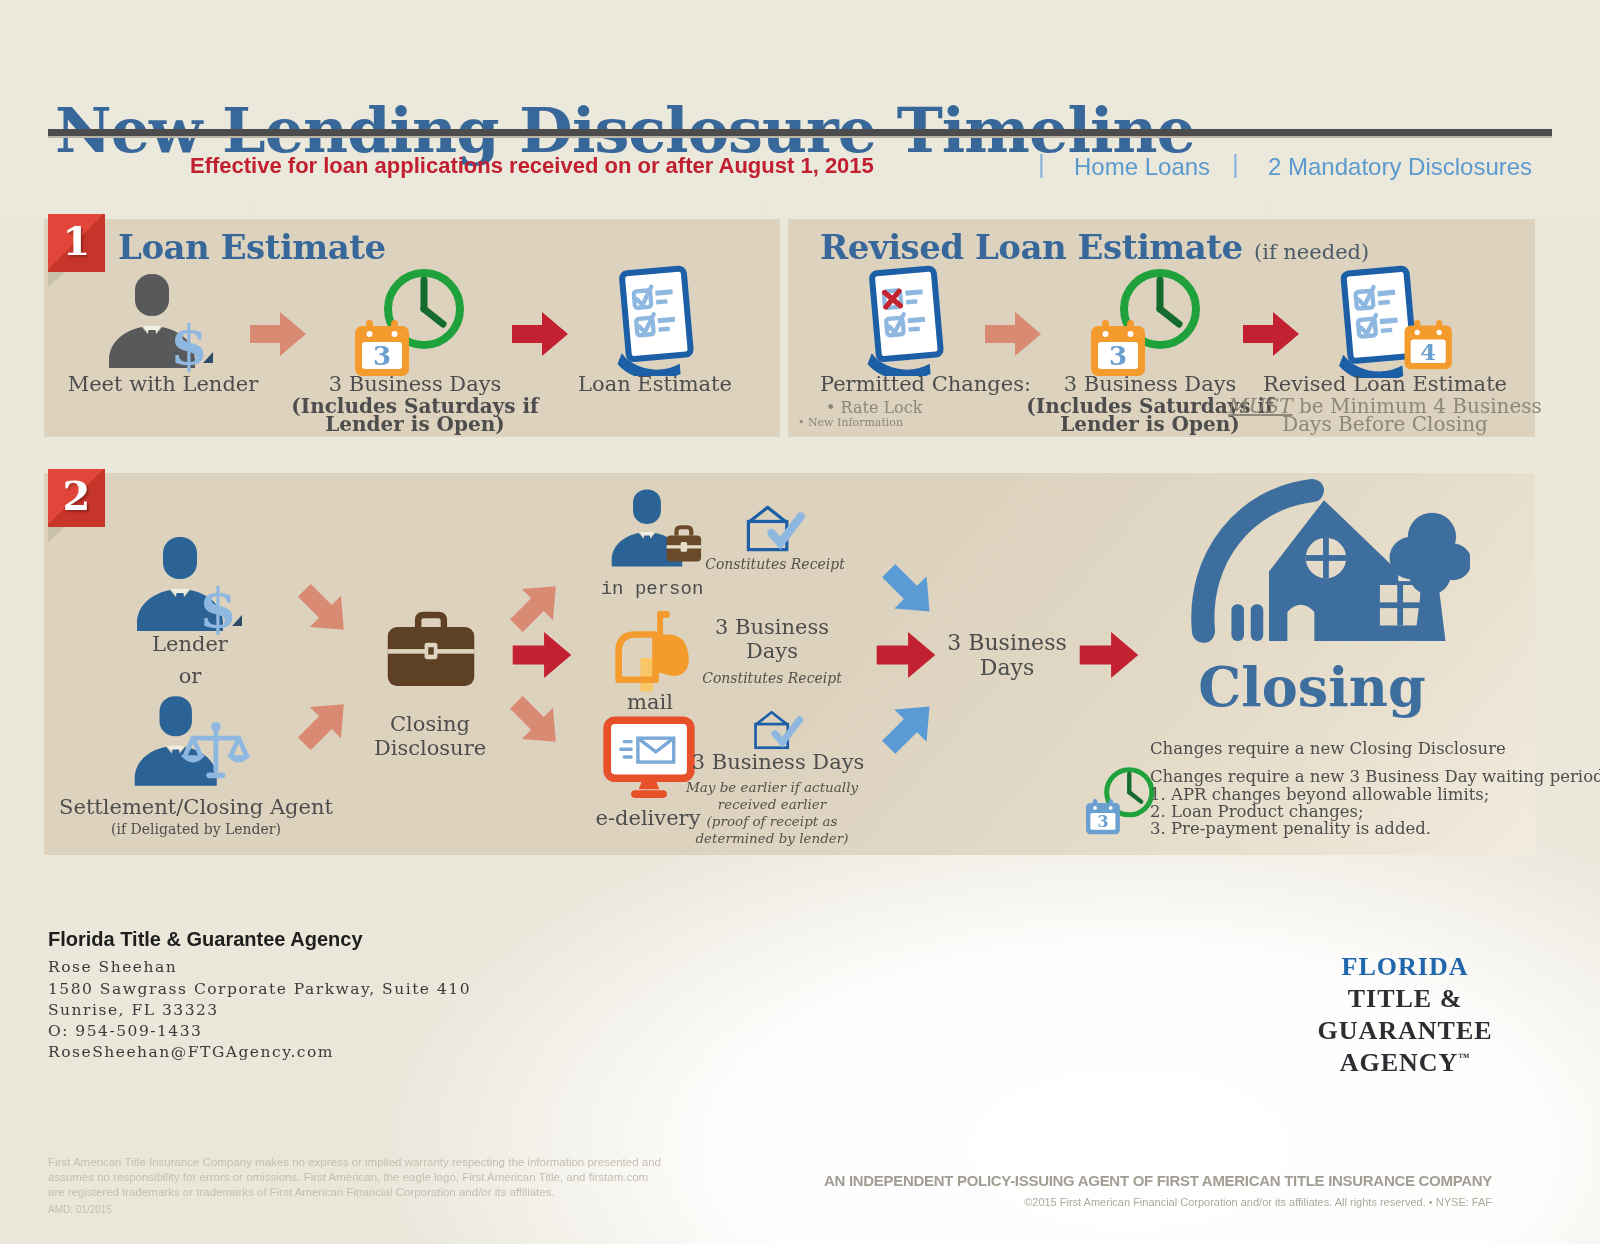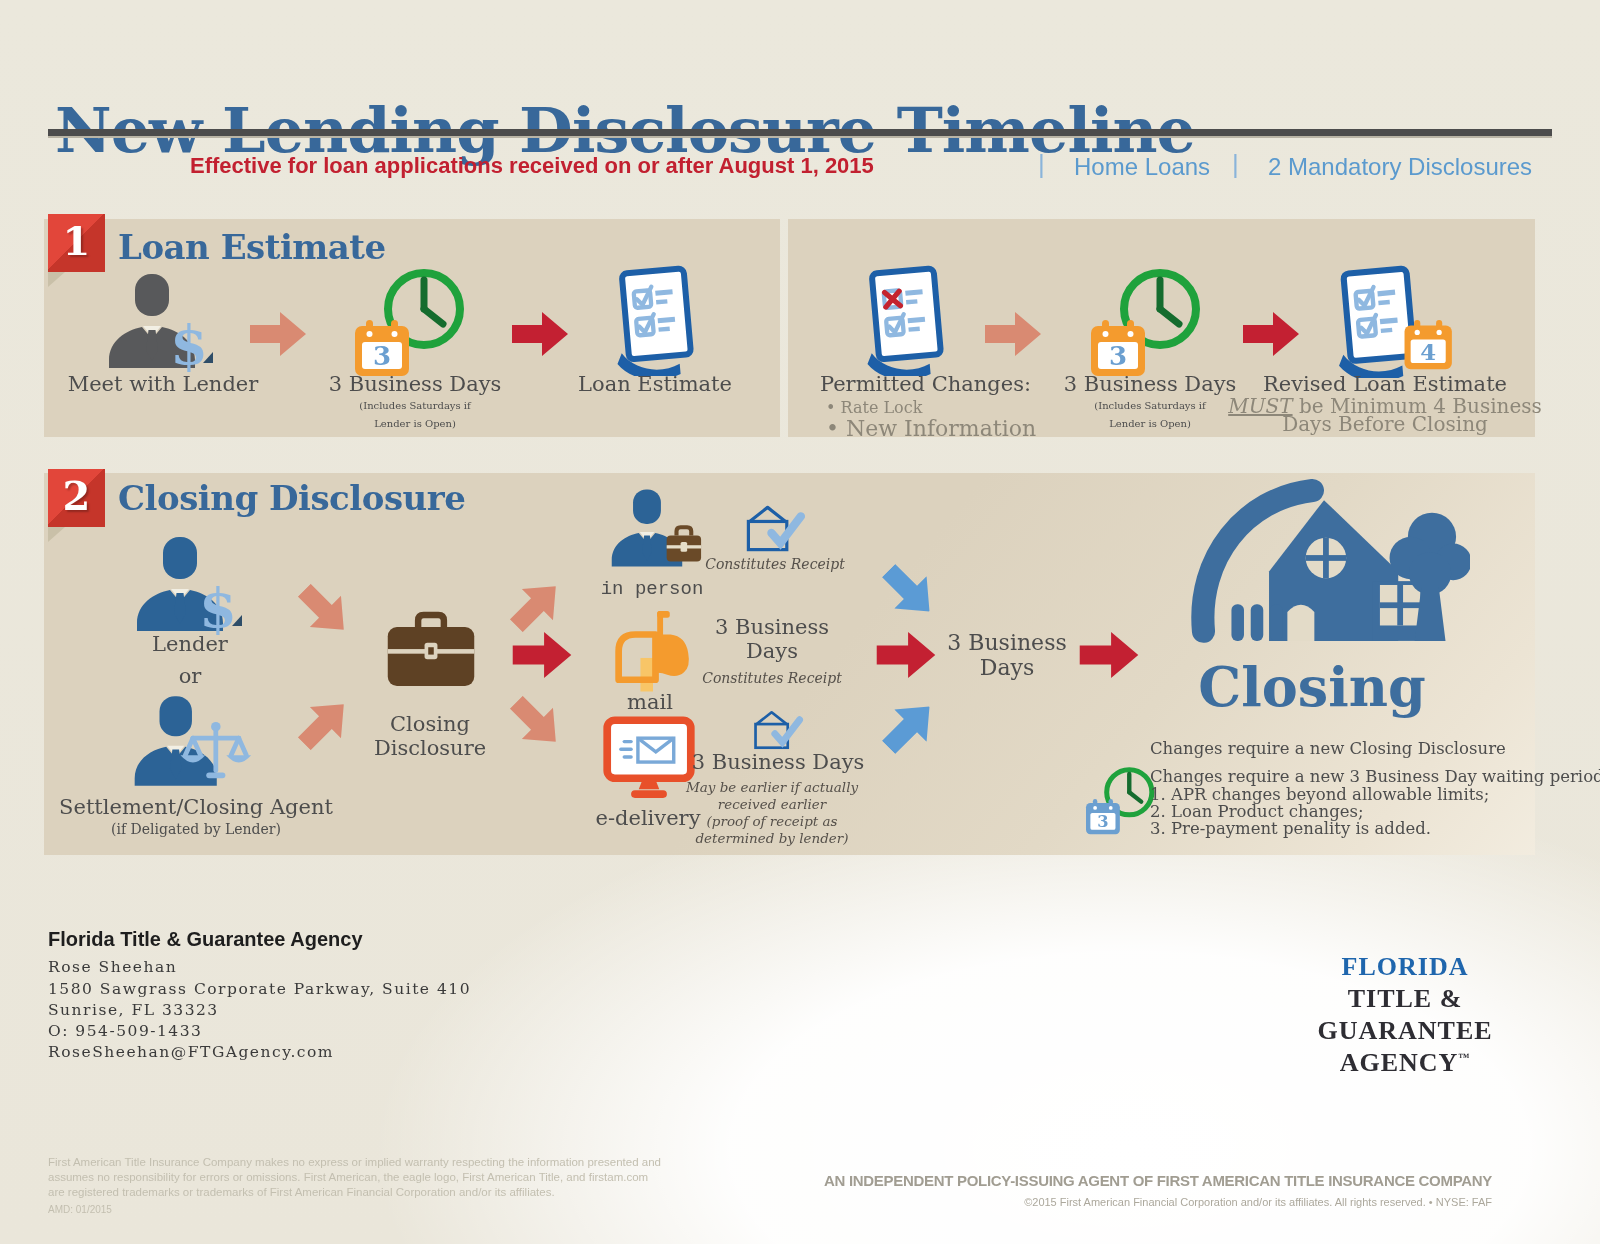--- a/index.html
+++ b/index.html
@@ -16,21 +16,21 @@
   .sub-blue{position:absolute;font:400 24px "Liberation Sans",sans-serif;color:#5b9ace;white-space:nowrap;}
   .sub-sep{position:absolute;font:300 26px "Liberation Sans",sans-serif;color:#8ab4da;}
   .badge{position:absolute;width:57px;height:58px;background:linear-gradient(135deg,#e2463a 0%,#e2463a 48%,#c5352a 48%);z-index:3;}
   .badge span{position:absolute;left:0;right:0;top:3px;text-align:center;font:700 40px "DejaVu Serif",serif;color:#fff;text-shadow:2px 2px 2px rgba(0,0,0,.25);}
   .badge::after{content:"";position:absolute;top:100%;left:0;width:0;height:0;border-style:solid;border-width:15px 17px 0 0;border-color:#c9c0a8 transparent transparent transparent;}
   .h-sec{position:absolute;font:700 34px "DejaVu Serif",serif;color:#38689a;letter-spacing:-.5px;white-space:nowrap;z-index:3;}
   .h-suffix{font:400 21px "DejaVu Serif",serif;color:#4a5a68;letter-spacing:0;}
   .clabel{position:absolute;transform:translateX(-50%);text-align:center;white-space:nowrap;color:#4d4d4d;z-index:3;}
   .llabel{position:absolute;color:#4d4d4d;white-space:nowrap;z-index:3;}
   .t22{font-size:22px;} .t21{font-size:21px;} .t19{font-size:19px;font-family:Liberation Mono, monospace;}
-  .small-note{font-size:10px;line-height:18px;}
+  .small-note{font-size:20px;line-height:18px;font-weight:bold;}
   .tiny{font-size:14px;}
   .gray{color:#8d8779;text-align:center;}
   .ital{font-style:italic;}
   .icon{position:absolute;z-index:2;}
   .arrow{position:absolute;z-index:2;}
   .c-salmon{color:#d98a72;} .c-red{color:#c32032;} .c-blue{color:#5b9bd5;}
   .rot45{transform:rotate(45deg);} .rotm45{transform:rotate(-45deg);}
   .cal-num{text-anchor:middle;font:700 26px "DejaVu Serif",serif;fill:#6b9fd0;}
   .dollar{font:700 54px "DejaVu Serif",serif;fill:#8fb8e0;text-anchor:middle;}
   .chk{stroke:#8fb8e0;stroke-width:5;fill:none;stroke-linecap:round;stroke-linejoin:round;}
@@ -141,31 +141,32 @@
 
   <svg class="icon" style="left:608px;top:264px" width="96" height="112" viewBox="0 0 110 130">
     <use href="#doc" width="110" height="130"></use>
     <g transform="rotate(-5 55 65)">
         <polyline class="chk" points="35,39 41,46 53,26"></polyline>
       </g>
   </svg>
   <div class="clabel t21" style="left:655px;top:372px">Loan Estimate</div>
 
   <div class="panel" id="panelR" style="left:788px;top:219px;width:747px;height:218px"></div>
+  <div class="h-sec" style="left:820px;top:227px"><span>Revised Loan Estimate</span> <span class="h-suffix">(if needed)</span></div>
 
   <svg class="icon" style="left:858px;top:264px" width="96" height="112" viewBox="0 0 110 130">
     <use href="#doc" width="110" height="130"></use>
     <g transform="rotate(-5 55 65)" stroke="#c4232e" stroke-width="6" stroke-linecap="round">
       <line x1="33" y1="31" x2="50" y2="48"></line>
         <line x1="50" y1="31" x2="33" y2="48"></line>
     </g>
   </svg>
   <div class="llabel t21" style="left:820px;top:372px">Permitted Changes:</div>
   <div class="llabel gray" style="left:826px;top:398px;font-size:16px">• Rate Lock</div>
-  <div class="llabel gray" style="left:826px;top:416px;font-size:22px">• New Information</div>
+  <div class="llabel gray" style="left:798px;top:416px;font-size:11px">• New Information</div>
 
   <svg class="arrow c-salmon" style="left:985px;top:312px" width="56" height="44">
       <use href="#fat-arrow" width="56" height="44"></use>
     </svg>
 
   <svg class="icon" style="left:1088px;top:264px" width="124" height="118" viewBox="0 0 124 118">
     <use href="#clock-face" x="22" y="0" width="100" height="100"></use>
     <g style="color:#f49b2e" transform="translate(0,54)">
       <use href="#cal" width="60" height="62"></use>
       <text class="cal-num" x="30" y="47">3</text>
@@ -194,21 +195,20 @@
   <div class="clabel t21" style="left:1385px;top:372px">Revised Loan Estimate</div>
   <div class="clabel gray" style="left:1385px;top:397px;font-size:20px;line-height:18px">
     <div><span class="ital" style="text-decoration:underline">MUST</span><span> be Minimum 4 Business</span></div>
     <div>Days Before Closing</div>
   </div>
 
   <div class="panel" id="panel2" style="left:44px;top:473px;width:1491px;height:382px"></div>
   <div class="badge" style="left:48px;top:469px">
       <span>2</span>
     </div>
-  <div class="h-sec" style="left:118px;top:478px">Closing Disclosure</div>
 
   <svg class="icon" style="left:130px;top:533px" width="120" height="102" viewBox="0 0 120 102">
     <g style="color:#2c6396">
         <use href="#person" width="100" height="100"></use>
       </g>
     <text x="88" y="94" class="dollar">$</text>
     <polygon points="102,93 112,93 112,82" fill="#2e4d68"></polygon>
   </svg>
   <div class="clabel t21" style="left:190px;top:632px">Lender</div>
   <div class="clabel t21" style="left:190px;top:664px">or</div>

